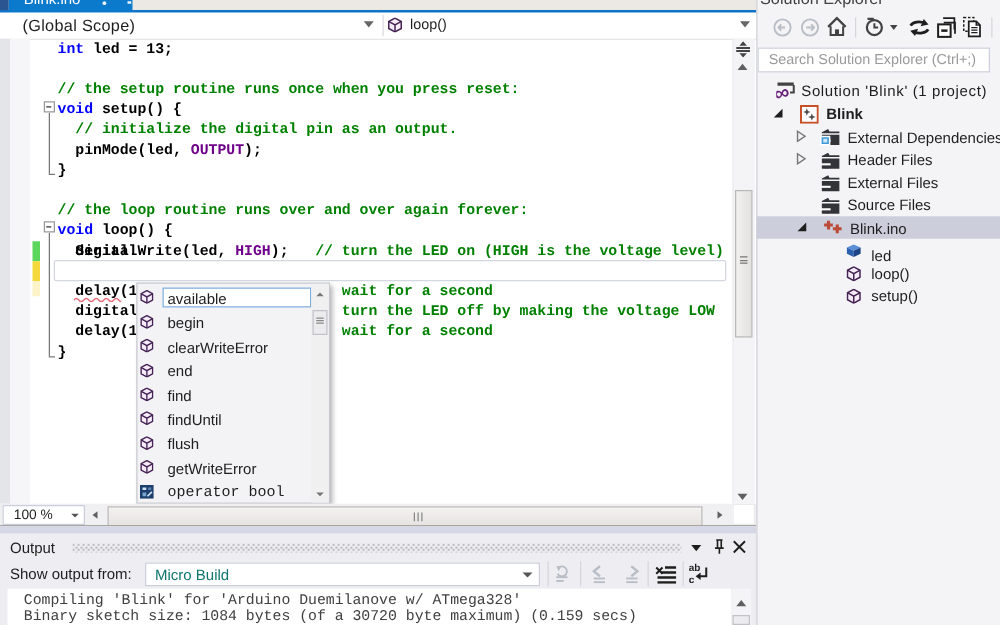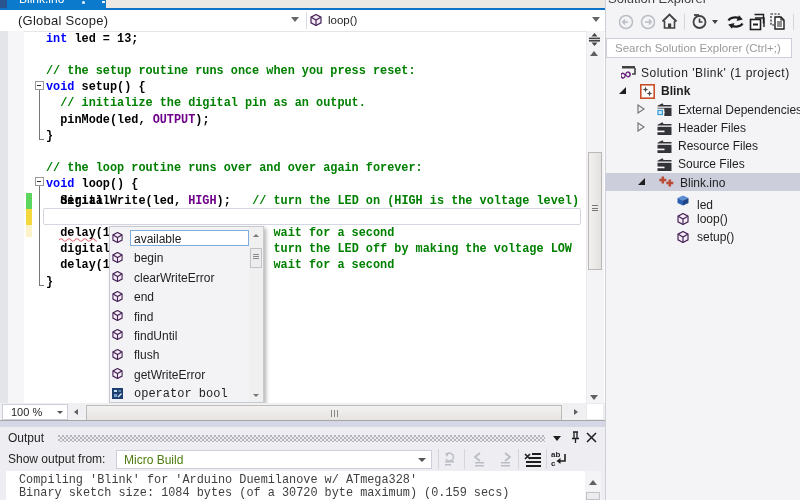--- a/index.html
+++ b/index.html
@@ -203,21 +203,21 @@
   <div class="abs" style="left:553px;top:436px;width:0;height:0;border-left:4px solid transparent;border-right:4px solid transparent;border-top:5px solid #1e1e1e;"></div>
   <svg class="abs" style="left:570px;top:431px;" width="11" height="13" viewBox="0 0 11 13">
     <path d="M3,1 L8,1 M4,1 L4,7 M7,1 L7,7 M2,7.5 L9,7.5 M5.5,8 L5.5,12" stroke="#1e1e1e" stroke-width="1.3" fill="none"></path>
   </svg>
   <svg class="abs" style="left:586px;top:432px;" width="11" height="11" viewBox="0 0 11 11">
     <path d="M1,1 L10,10 M10,1 L1,10" stroke="#1e1e1e" stroke-width="1.5" fill="none"></path>
   </svg>
 
   <div class="abs" style="left:8px;top:452px;font-size:12px;color:#1e1e1e;">Show output from:</div>
   <div class="abs" style="left:116px;top:450px;width:316px;height:19px;background:#fff;border:1px solid #cccedb;box-sizing:border-box;"></div>
-  <div class="abs" style="left:124px;top:453px;font-size:12px;color:#4d7c0f;">Micro Build</div>
+  <div class="abs" style="left:124px;top:453px;font-size:12px;color:#0f766e;">Micro Build</div>
   <div class="abs" style="left:418px;top:458px;width:0;height:0;border-left:4px solid transparent;border-right:4px solid transparent;border-top:4px solid #555;"></div>
   <div class="abs" style="left:438px;top:449px;width:1px;height:20px;background:#d5d5dc;"></div>
   <div id="outicons">
       <svg class="abs" style="left:443px;top:451px;" width="16" height="16" viewBox="0 0 16 16">
         <path d="M4,3 A4,4 0 1 1 3,8" stroke="#b9bdc6" stroke-width="1.5" fill="none"></path>
         <polygon points="2,2 6,2 4,6" fill="#b9bdc6"></polygon>
         <rect x="2" y="10" width="9" height="1.5" fill="#b9bdc6"></rect>
         <rect x="2" y="13" width="6" height="1.5" fill="#b9bdc6"></rect>
       </svg>
       <div class="abs" style="left:464px;top:449px;width:1px;height:20px;background:#d5d5dc;"></div>
@@ -340,21 +340,21 @@
         <rect x="0" y="9.6" width="8.5" height="1.7" fill="#fbfbfc"></rect>
         <path d="M1,11.8 L7,11.8 L7,13.6 L4,13.6 Z" fill="#33333a"></path>
       </svg>
       <div class="trow" style="left:678px;top:120.5px;">Header Files</div>
       <svg class="abs" style="left:656px;top:139px;" width="17" height="15" viewBox="0 0 17 15">
         <path d="M1.5,3.8 L6.5,1.2 L7.6,3.1 L15.5,3.1 L15.5,4.6 L1.5,4.6 Z" fill="#33333a"></path>
         <rect x="1.5" y="5.8" width="14" height="8.2" fill="#33333a"></rect>
         <rect x="0" y="9.6" width="8.5" height="1.7" fill="#fbfbfc"></rect>
         <path d="M1,11.8 L7,11.8 L7,13.6 L4,13.6 Z" fill="#33333a"></path>
       </svg>
-      <div class="trow" style="left:678px;top:139px;">Resource Files</div>
+      <div class="trow" style="left:678px;top:139px;">External Files</div>
       <svg class="abs" style="left:656px;top:157px;" width="17" height="15" viewBox="0 0 17 15">
         <path d="M1.5,3.8 L6.5,1.2 L7.6,3.1 L15.5,3.1 L15.5,4.6 L1.5,4.6 Z" fill="#33333a"></path>
         <rect x="1.5" y="5.8" width="14" height="8.2" fill="#33333a"></rect>
         <rect x="0" y="9.6" width="8.5" height="1.7" fill="#fbfbfc"></rect>
         <path d="M1,11.8 L7,11.8 L7,13.6 L4,13.6 Z" fill="#33333a"></path>
       </svg>
       <div class="trow" style="left:678px;top:157px;">Source Files</div>
       <svg class="abs" style="left:637px;top:177px;" width="9" height="9" viewBox="0 0 9 9">
         <polygon points="8,1 8,8 1,8" fill="#1e1e1e"></polygon>
       </svg>

